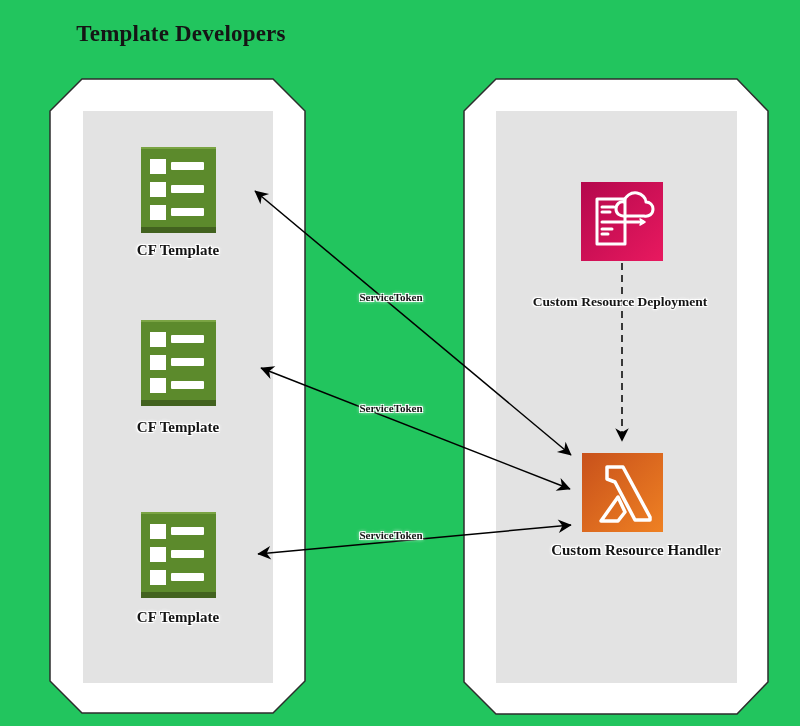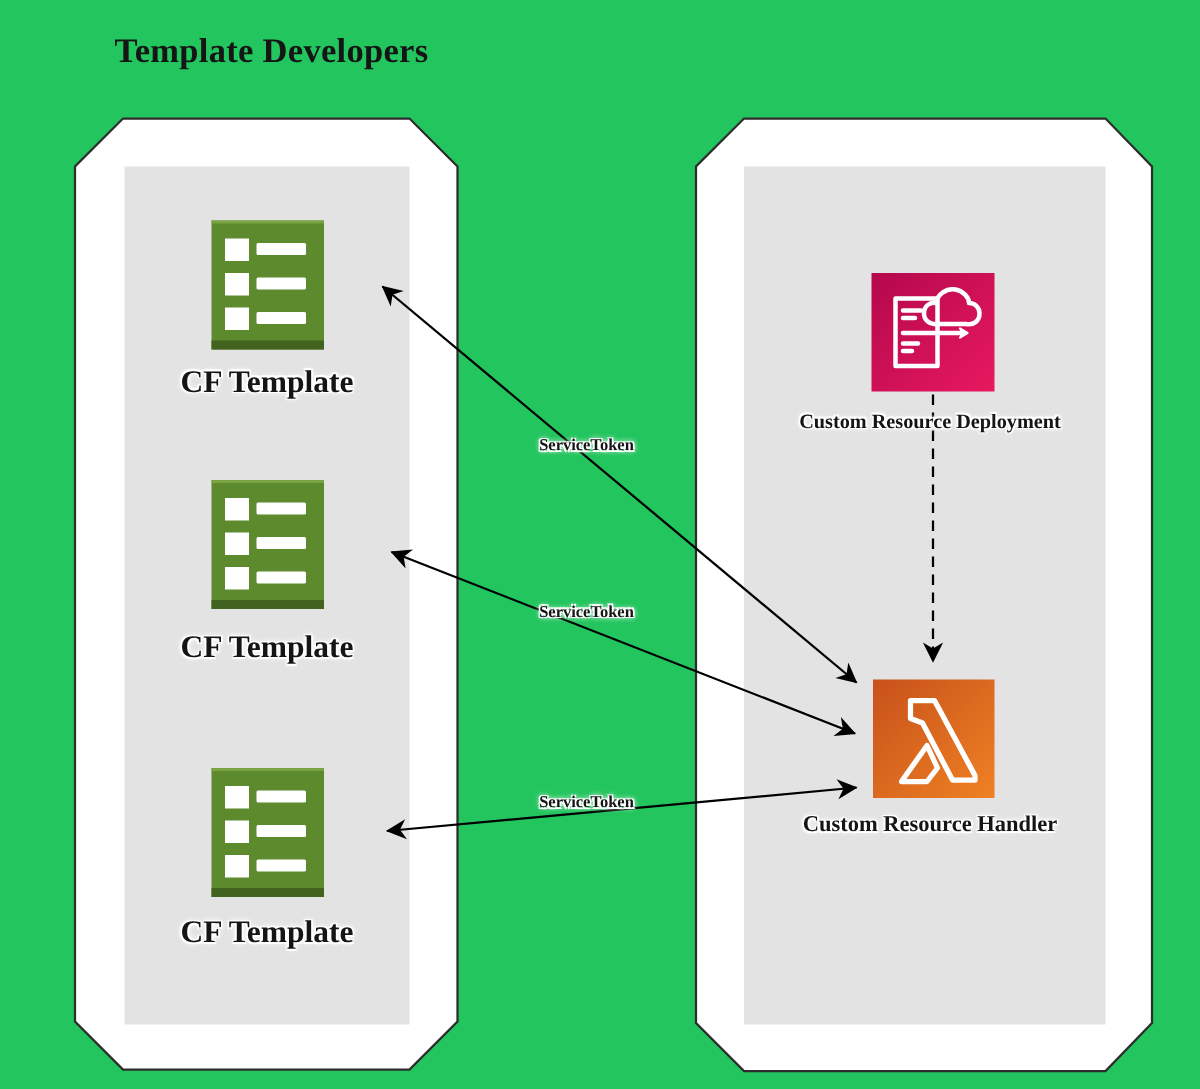--- a/index.html
+++ b/index.html
@@ -5,22 +5,22 @@
   html,body{margin:0;padding:0;background:#fff;}
   .canvas{
     position:relative;width:800px;height:726px;background:#22c55e;overflow:hidden;
     font-family:Liberation Serif, serif;color:#111;
   }
   .layer{position:absolute;left:0;top:0;width:800px;height:726px;}
   .lbl{position:absolute;transform:translateX(-50%);white-space:nowrap;font-weight:700;color:#151515;}
   .halo{text-shadow:-1px -1px 0 #fff,1px -1px 0 #fff,-1px 1px 0 #fff,1px 1px 0 #fff,0 0 4px #fff,0 0 4px #fff;}
   .panel-title{font-size:23px;letter-spacing:0.2px;}
   .panel-title.two-line{white-space:pre-line;text-align:center;line-height:32px;}
-  .cf-label{font-size:21px;}
-  .node-label-sm{font-size:13.5px;}
+  .cf-label{font-size:15px;}
+  .node-label-sm{font-size:13.5px;margin-top:21px;}
   .node-label-md{font-size:15px;}
   .edge-label{font-size:11px;}
 
   
   .cf-icon{
     position:absolute;left:141px;width:75px;height:86px;background:#5C8A2C;
     border-top:2px solid #7AA443;border-bottom:6px solid #42621F;box-sizing:border-box;
     padding:10px 0 0 9px;
   }
   .cf-row{display:flex;align-items:flex-start;height:15px;margin-bottom:8px;}
@@ -126,19 +126,19 @@
     </svg>
   </div>
 
   <div class="lbl panel-title" style="left:181px;top:21px;">Template Developers</div>
 
   <div class="lbl cf-label halo" style="left:178px;top:242px;">CF Template</div>
   <div class="lbl cf-label halo" style="left:178px;top:419px;">CF Template</div>
   <div class="lbl cf-label halo" style="left:178px;top:609px;">CF Template</div>
 
   <div class="lbl node-label-sm halo" style="left:620px;top:273px;">Custom Resource Deployment</div>
-  <div class="lbl node-label-md halo" style="left:620px;top:542px;">Custom Resource Handler</div>
+  <div class="lbl node-label-md halo" style="left:636px;top:542px;">Custom Resource Handler</div>
 
   <div class="lbl edge-label halo" style="left:391px;top:291px;">ServiceToken</div>
   <div class="lbl edge-label halo" style="left:391px;top:402px;">ServiceToken</div>
   <div class="lbl edge-label halo" style="left:391px;top:529px;">ServiceToken</div>
 
 </div>
 
 </body></html>

